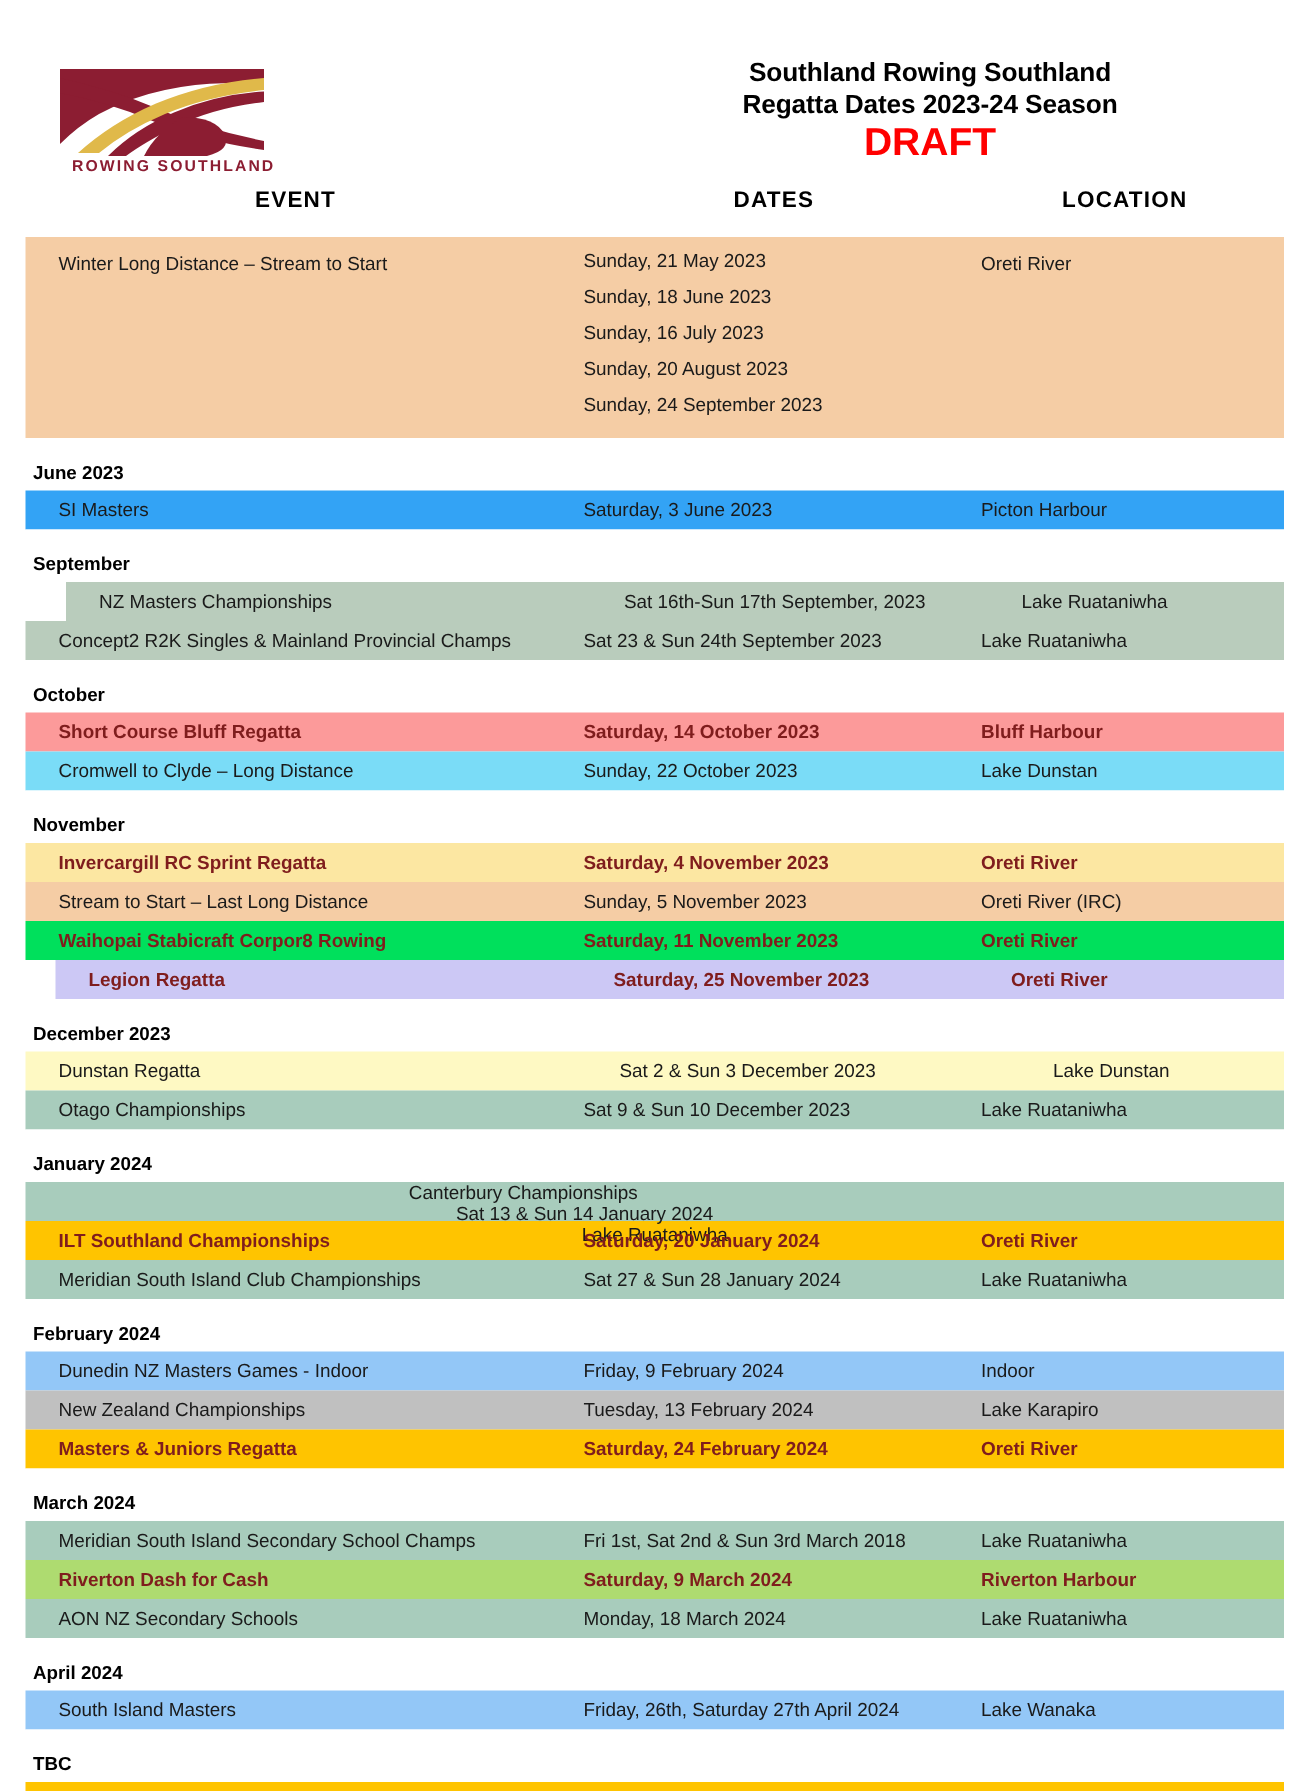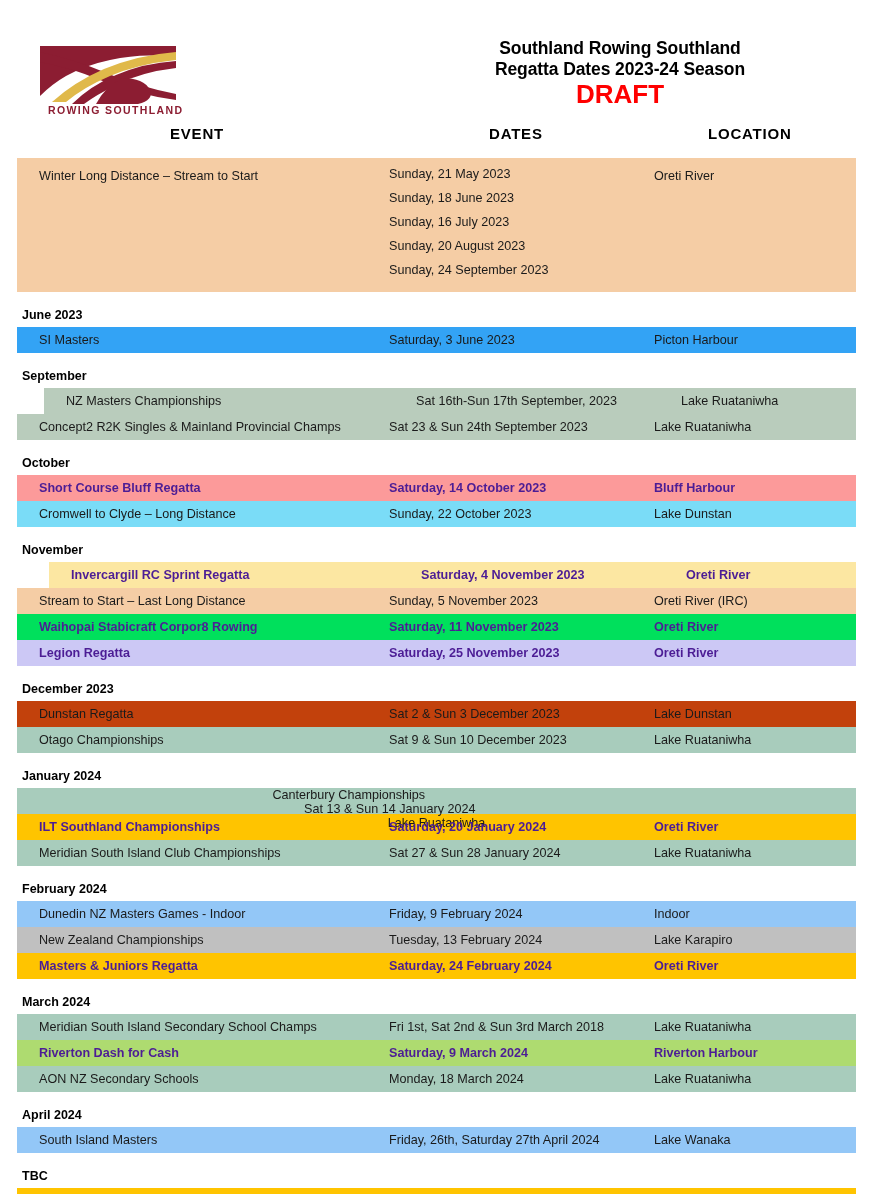--- a/index.html
+++ b/index.html
@@ -88,21 +88,21 @@
   }
 
   .row {
     display: flex;
     height: 26px;
     align-items: center;
     font-size: 12.6px;
     color: #1a1a1a;
     box-sizing: border-box;
   }
-  .row.bold { font-weight: bold; color: #4c1d95; align-items: center; }
+  .row.bold { font-weight: bold; color: #7f1d1d; align-items: center; }
   .row .c-event    { width: 372px; padding-left: 22px; box-sizing: border-box; }
   .row .c-dates    { width: 265px; box-sizing: border-box; }
   .row .c-location { flex: 1; box-sizing: border-box; }
 
   
   .row.multi {
     height: auto;
     align-items: flex-start;
     padding-top: 4px;
     padding-bottom: 10px;
@@ -183,43 +183,43 @@
       <div class="c-dates">Saturday, 14 October 2023</div>
       <div class="c-location">Bluff Harbour</div>
     </div>
     <div class="row" style="background: rgb(122, 220, 247);">
       <div class="c-event">Cromwell to Clyde – Long Distance</div>
       <div class="c-dates">Sunday, 22 October 2023</div>
       <div class="c-location">Lake Dunstan</div>
     </div>
     <div class="gap"></div>
     <div class="month-head">November</div>
-    <div class="row bold" style="background: rgb(252, 231, 162); margin-left: 32px;">
+    <div class="row bold" style="background: rgb(252, 231, 162);">
       <div class="c-event">Invercargill RC Sprint Regatta</div>
       <div class="c-dates">Saturday, 4 November 2023</div>
       <div class="c-location">Oreti River</div>
     </div>
     <div class="row" style="background: rgb(245, 205, 165);">
       <div class="c-event">Stream to Start – Last Long Distance</div>
       <div class="c-dates">Sunday, 5 November 2023</div>
       <div class="c-location">Oreti River (IRC)</div>
     </div>
     <div class="row bold" style="background: rgb(0, 224, 92);">
       <div class="c-event">Waihopai Stabicraft Corpor8 Rowing</div>
       <div class="c-dates">Saturday, 11 November 2023</div>
       <div class="c-location">Oreti River</div>
     </div>
-    <div class="row bold" style="background: rgb(204, 200, 245);">
+    <div class="row bold" style="background: rgb(204, 200, 245); margin-left: 20px;">
       <div class="c-event">Legion Regatta</div>
       <div class="c-dates">Saturday, 25 November 2023</div>
       <div class="c-location">Oreti River</div>
     </div>
     <div class="gap"></div>
     <div class="month-head">December 2023</div>
-    <div class="row" style="background: #c2410c;">
+    <div class="row" style="background: #fef9c3; gap: 24px;">
       <div class="c-event">Dunstan Regatta</div>
       <div class="c-dates">Sat 2 &amp; Sun 3 December 2023</div>
       <div class="c-location">Lake Dunstan</div>
     </div>
     <div class="row" style="background: rgb(168, 204, 188);">
       <div class="c-event">Otago Championships</div>
       <div class="c-dates">Sat 9 &amp; Sun 10 December 2023</div>
       <div class="c-location">Lake Ruataniwha</div>
     </div>
     <div class="gap"></div>

